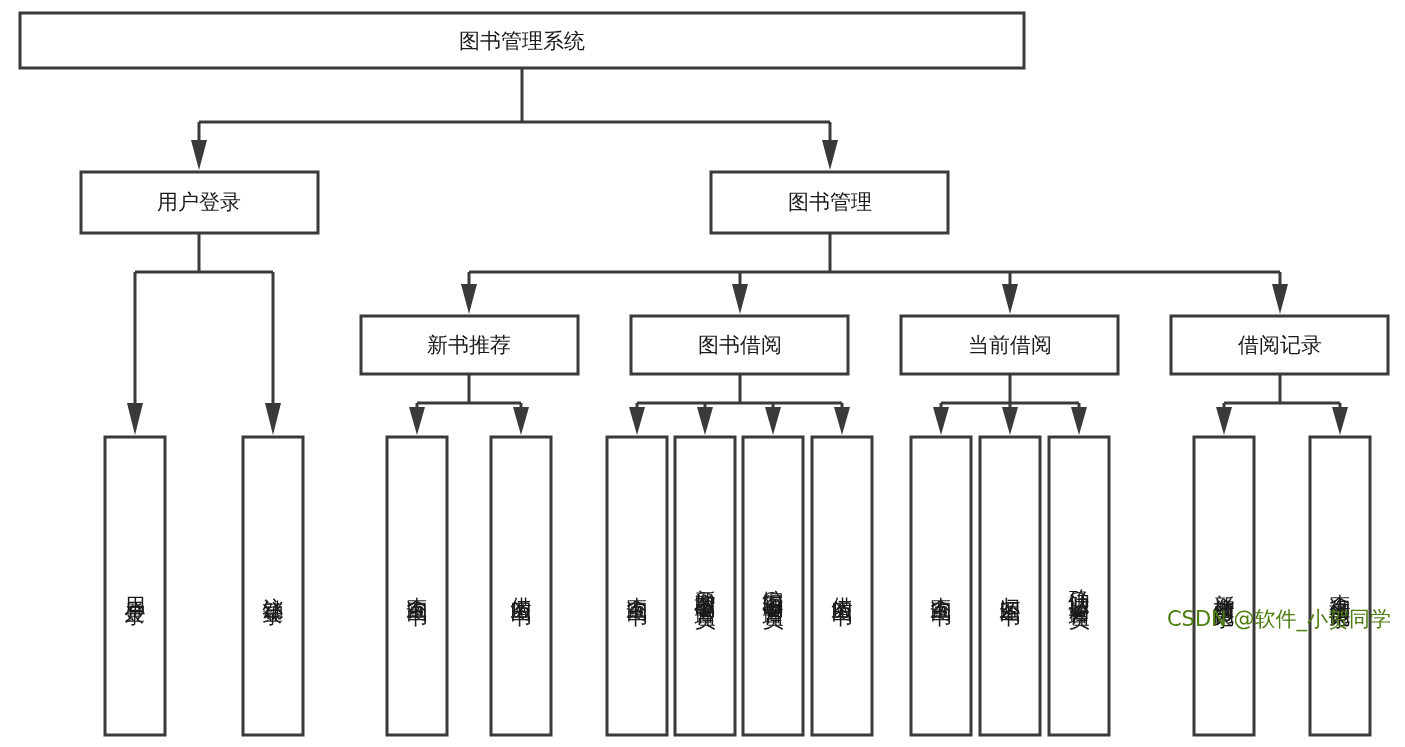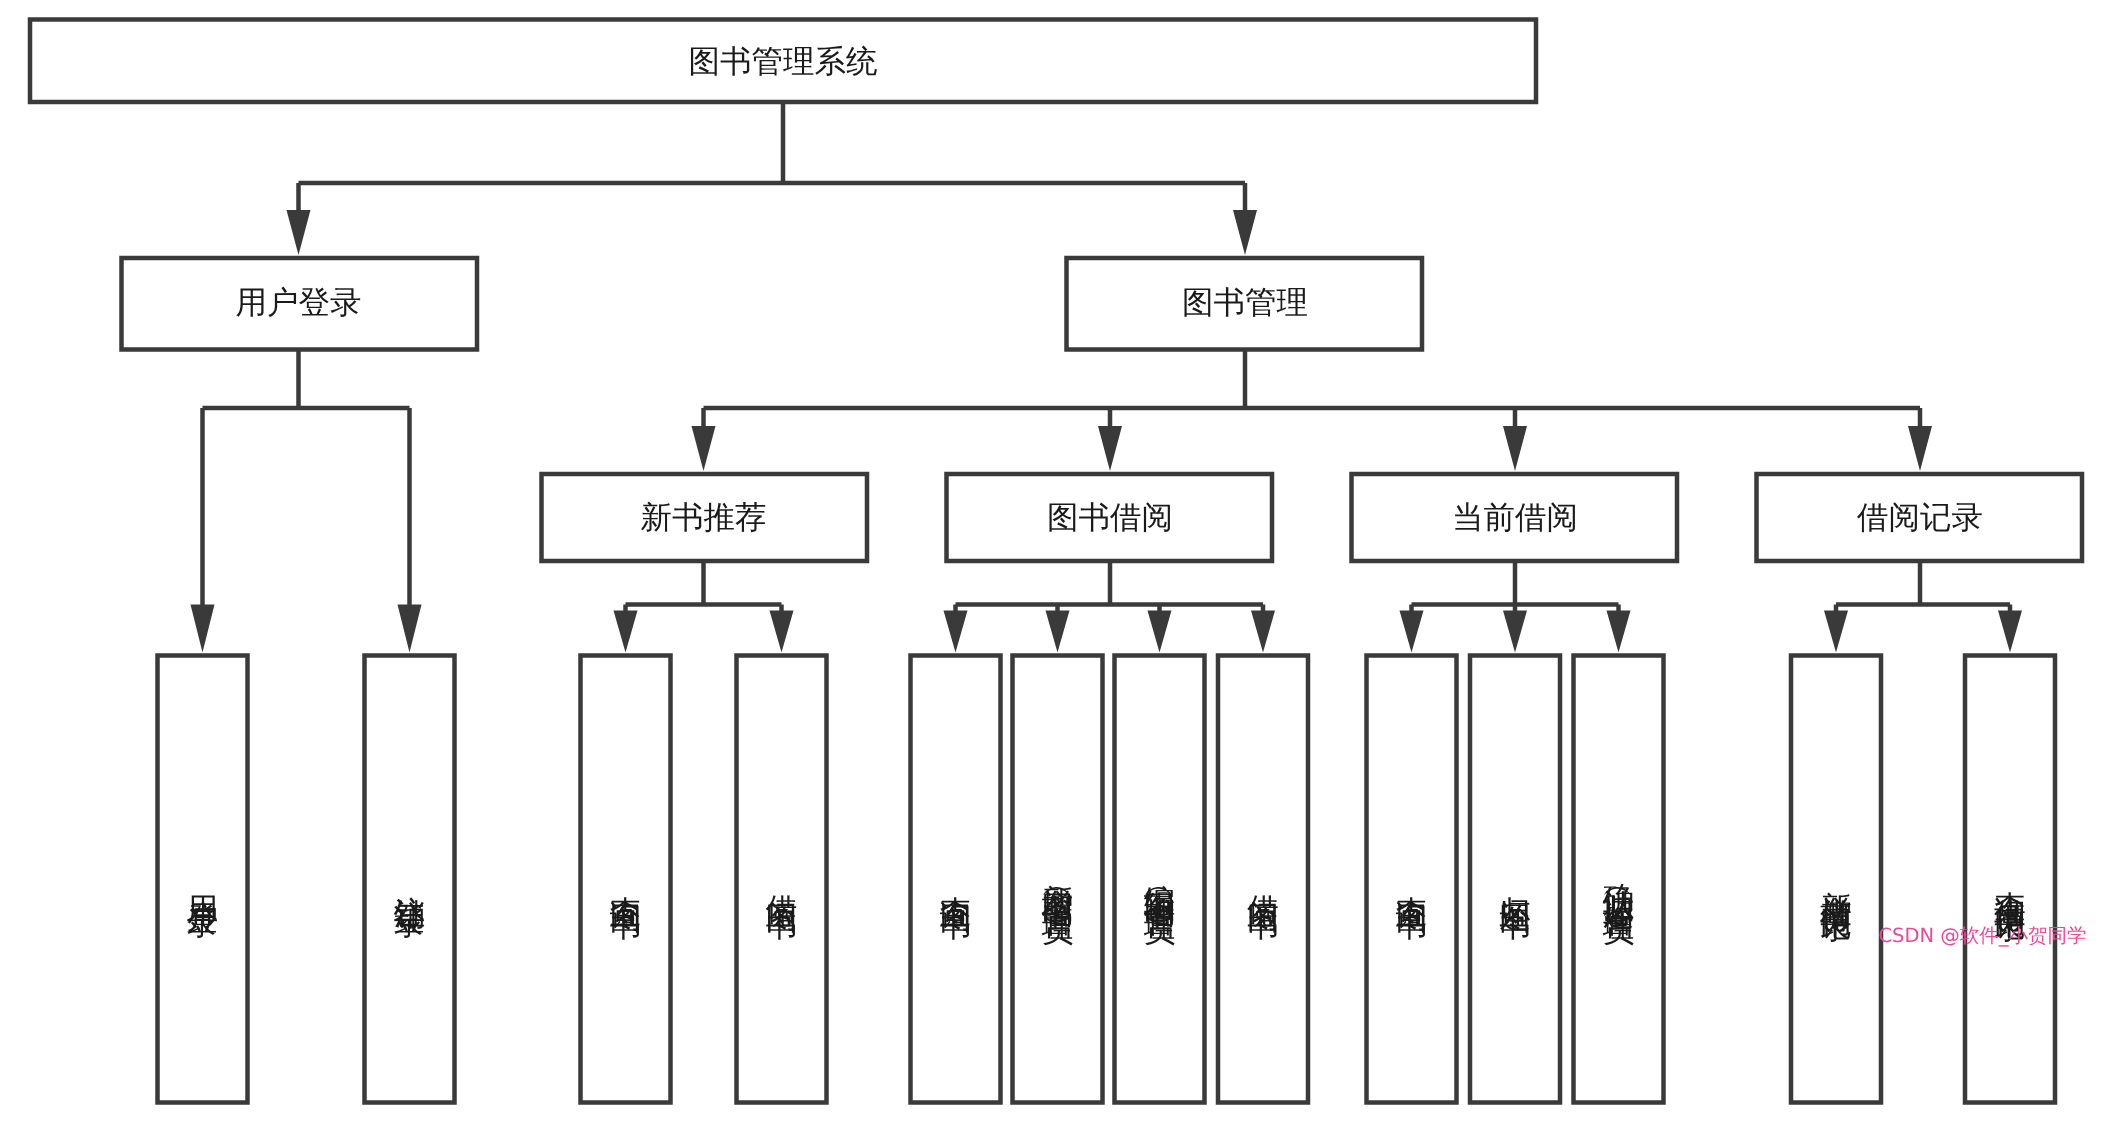--- a/index.html
+++ b/index.html
@@ -57,22 +57,22 @@
     text-orientation: upright;
     letter-spacing: 3px;
     text-anchor: middle;
     dominant-baseline: central;
   }
   .watermark {
     position: absolute;
     right: 14px;
     bottom: 8px;
     font-family: "DejaVu Sans", sans-serif;
-    font-size: 13px;
-    color: #ec4899;
+    font-size: 21px;
+    color: #4d7c0f;
     white-space: nowrap;
     pointer-events: none;
     user-select: none;
   }
 </style>
 </head>
 <body>
 
 <div id="diagram-root">
 

